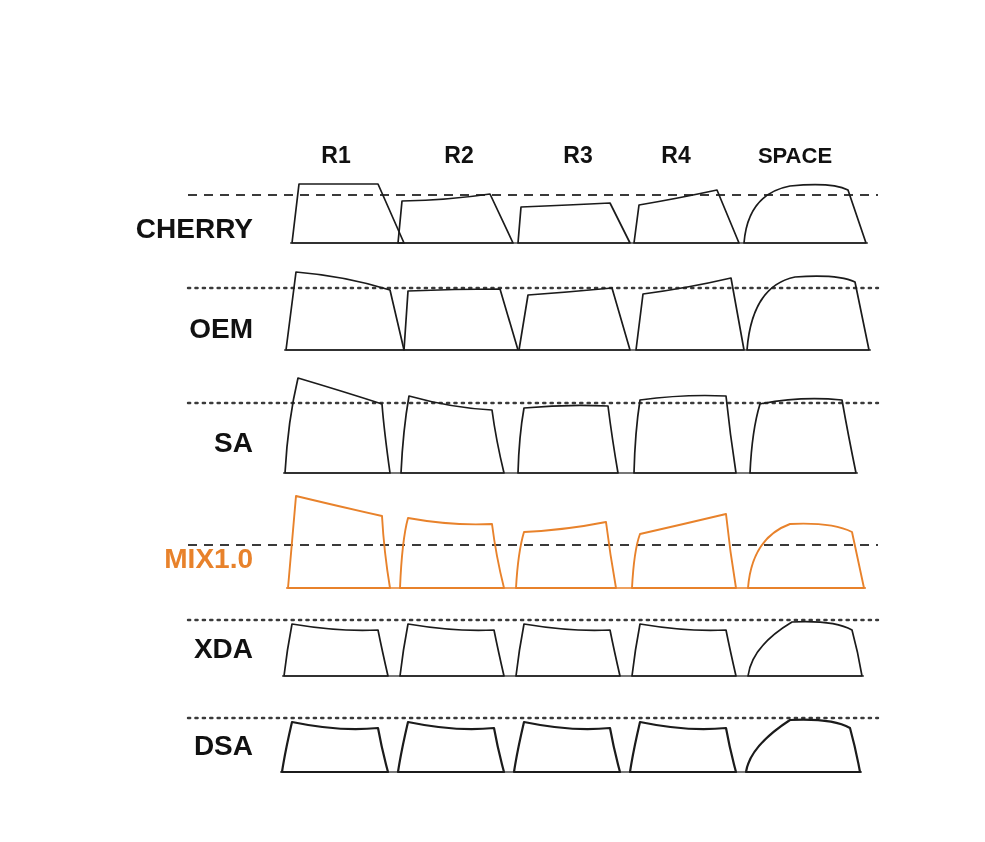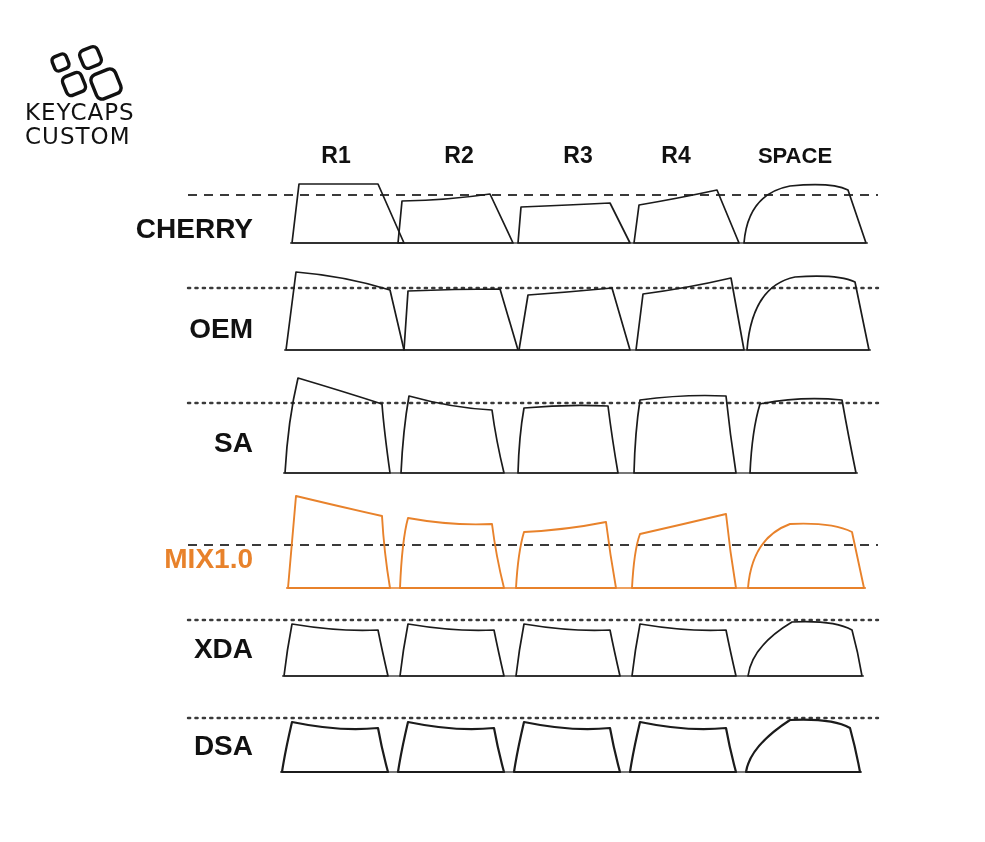--- a/index.html
+++ b/index.html
@@ -54,32 +54,20 @@
   .cap.accent{stroke:#e8822b;stroke-width:1.9;}
   .cap.heavy{stroke-width:2.2;}
   .baserule{stroke:#4a4a4a;stroke-width:1.6;fill:none;}
   .baserule.accent{stroke:#e8822b;}
 </style>
 </head>
 <body>
 
 <div id="stage">
 
-  <div id="logo">
-    <svg viewBox="0 0 190 110" width="190" height="110" aria-hidden="true">
-      <g fill="none" stroke="#111111" stroke-width="3.4" stroke-linejoin="round">
-        <rect x="29" y="21" width="15" height="15" rx="4" transform="rotate(-22 36.5 28.5)"></rect>
-        <rect x="57" y="14" width="19" height="19" rx="5" transform="rotate(-22 66.5 23.5)"></rect>
-        <rect x="40" y="40" width="20" height="20" rx="5" transform="rotate(-22 50 50)"></rect>
-        <rect x="69" y="37" width="26" height="26" rx="6" transform="rotate(-22 82 50)"></rect>
-      </g>
-      <text class="logo-text" x="1" y="86">KEYCAPS</text>
-      <text class="logo-text" x="1" y="110">CUSTOM</text>
-    </svg>
-  </div>
 
   <svg id="diagram" viewBox="0 0 985 842">
 
     <g>
       <text class="col-head wide" x="336" y="163">R1</text>
       <text class="col-head wide" x="459" y="163">R2</text>
       <text class="col-head wide" x="578" y="163">R3</text>
       <text class="col-head wide" x="676" y="163">R4</text>
       <text class="col-head narrow" x="795" y="163">SPACE</text>
     </g>

